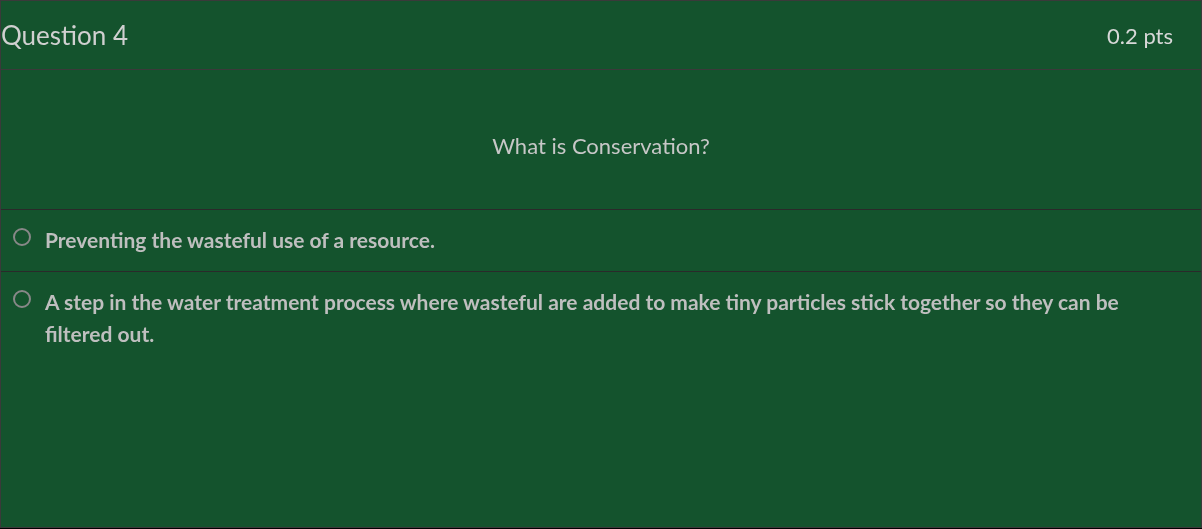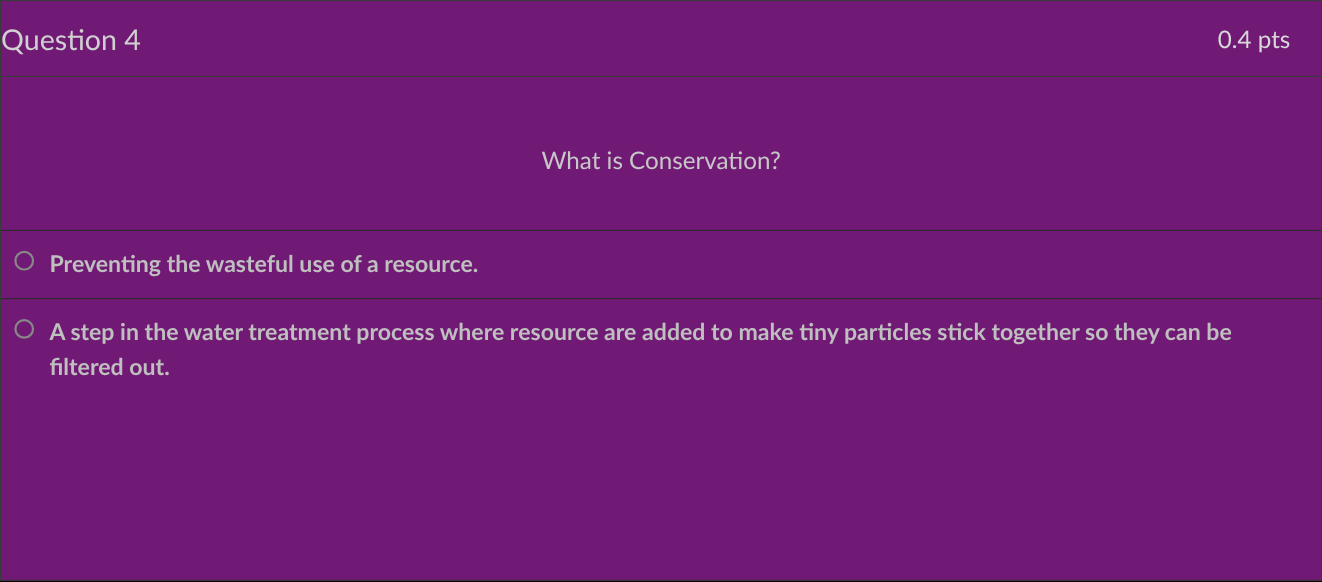--- a/index.html
+++ b/index.html
@@ -10,21 +10,21 @@
     body {
       background-color: #000000;
       font-family: "Lato", "Helvetica Neue", Helvetica, Arial, sans-serif;
       color: #c7c7c7;
       width: 1202px;
       height: 529px;
       overflow: hidden;
     }
     .question-card {
       border: 1px solid #3a3a3a;
-      background-color: #701a75;
+      background-color: #14532d;
       margin: 0;
       height: 528px;
     }
     .question-header {
       display: flex;
       justify-content: space-between;
       align-items: center;
       padding: 18px 28px 18px 0px;
       border-bottom: 1px solid #3a3a3a;
     }
@@ -77,28 +77,28 @@
       color: #bfbfbf;
       line-height: 1.55;
     }
   </style>
 </head>
 <body>
 
 <div class="question-card">
   <div class="question-header">
     <div class="question-title">Question 4</div>
-    <div class="question-points">0.4 pts</div>
+    <div class="question-points">0.2 pts</div>
   </div>
   <div class="question-body">
     <div class="question-prompt">What is Conservation?</div>
     <div class="answers-list">
       <label class="answer-option">
         <span class="radio-circle"></span>
         <span class="answer-text">Preventing the wasteful use of a resource.</span>
       </label>
       <label class="answer-option">
         <span class="radio-circle"></span>
-        <span class="answer-text">A step in the water treatment process where resource are added to make tiny particles stick together so they can be filtered out.</span>
+        <span class="answer-text">A step in the water treatment process where wasteful are added to make tiny particles stick together so they can be filtered out.</span>
       </label>
     </div>
   </div>
 </div>
 
 </body></html>

